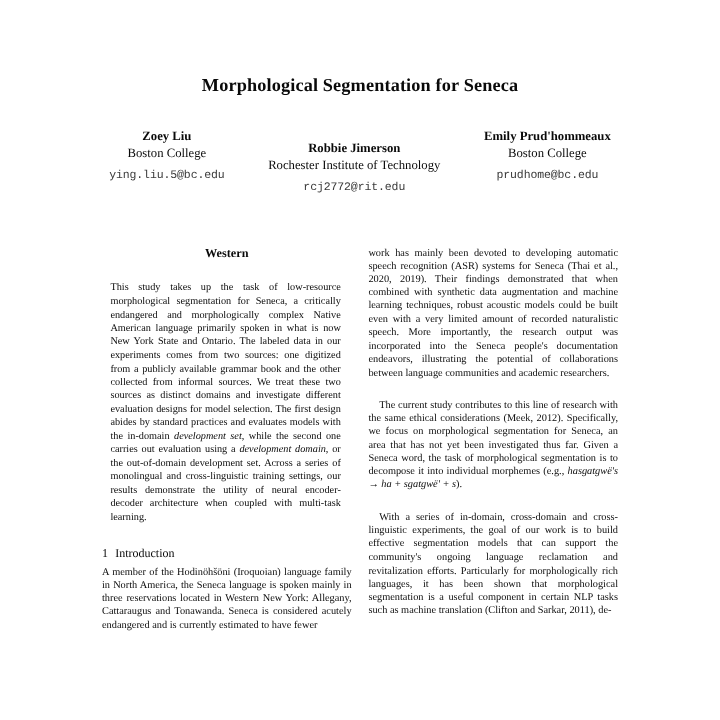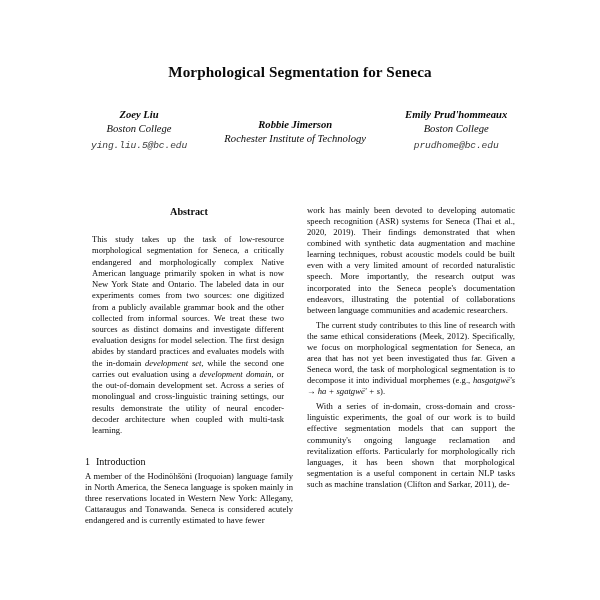--- a/index.html
+++ b/index.html
@@ -39,21 +39,20 @@
     left: 72px;
     top: 108px;
     width: 456px;
     display: flex;
     justify-content: space-between;
     align-items: flex-start;
   }
   .author {
     text-align: center;
     line-height: 1.27;
-    font-style: italic;
   }
   .author-col-1 { width: 140px; }
   .author-col-2 { width: 186px; margin-top: 10px; }
   .author-col-3 { width: 150px; }
   .author-name {
     font-size: 10.6px;
     font-weight: bold;
     display: block;
   }
   .author-affil {
@@ -112,50 +111,51 @@
   }
 
   p.body-par {
     margin: 0;
     text-indent: 9px;
   }
   p.body-par.first {
     text-indent: 0;
   }
   p.body-par + p.body-par {
-    margin-top: 4px;
+    margin-top: 16px;
   }
   .it { font-style: italic; }
 </style>
 </head>
 <body>
 
 <div class="page">
 
   <div class="title">Morphological Segmentation for Seneca</div>
 
   <div class="authors">
     <div class="author author-col-1">
       <span class="author-name">Zoey Liu</span>
       <span class="author-affil">Boston College</span>
       <span class="author-email">ying.liu.5@bc.edu</span>
     </div>
     <div class="author author-col-2">
       <span class="author-name">Robbie Jimerson</span>
       <span class="author-affil">Rochester Institute of Technology</span>
+      <span class="author-email">rcj2772@rit.edu</span>
     </div>
     <div class="author author-col-3">
       <span class="author-name">Emily Prud'hommeaux</span>
       <span class="author-affil">Boston College</span>
       <span class="author-email">prudhome@bc.edu</span>
     </div>
   </div>
 
   <div class="col col-left">
-    <div class="abstract-head">Abstract</div>
+    <div class="abstract-head">Western</div>
     <div class="abstract-body"><span>This study takes up the task of low-resource morphological segmentation for Seneca, a critically endangered and morphologically complex Native American language primarily spoken in what is now New York State and Ontario. The labeled data in our experiments comes from two sources: one digitized from a publicly available grammar book and the other collected from informal sources. We treat these two sources as distinct domains and investigate different evaluation designs for model selection. The first design abides by standard practices and evaluates models with the in-domain </span><span class="it">development set</span><span>, while the second one carries out evaluation using a </span><span class="it">development domain</span><span>, or the out-of-domain development set. Across a series of monolingual and cross-linguistic training settings, our results demonstrate the utility of neural encoder-decoder architecture when coupled with multi-task learning.</span></div>
 
     <div class="section-head"><span class="secnum">1</span><span>Introduction</span></div>
 
     <p class="body-par first">A member of the Hodinöhšöni (Iroquoian) language family in North America, the Seneca language is spoken mainly in three reservations located in Western New York: Allegany, Cattaraugus and Tonawanda. Seneca is considered acutely endangered and is currently estimated to have fewer</p>
   </div>
 
   <div class="col col-right">
     <p class="body-par first">work has mainly been devoted to developing automatic speech recognition (ASR) systems for Seneca (Thai et al., 2020, 2019). Their findings demonstrated that when combined with synthetic data augmentation and machine learning techniques, robust acoustic models could be built even with a very limited amount of recorded naturalistic speech. More importantly, the research output was incorporated into the Seneca people's documentation endeavors, illustrating the potential of collaborations between language communities and academic researchers.</p>
     <p class="body-par"><span>The current study contributes to this line of research with the same ethical considerations (Meek, 2012). Specifically, we focus on morphological segmentation for Seneca, an area that has not yet been investigated thus far. Given a Seneca word, the task of morphological segmentation is to decompose it into individual morphemes (e.g., </span><span class="it">hasgatgwë's → ha + sgatgwë' + s</span><span>).</span></p>

